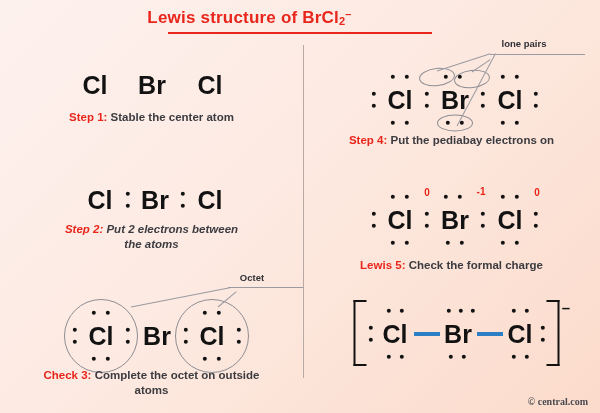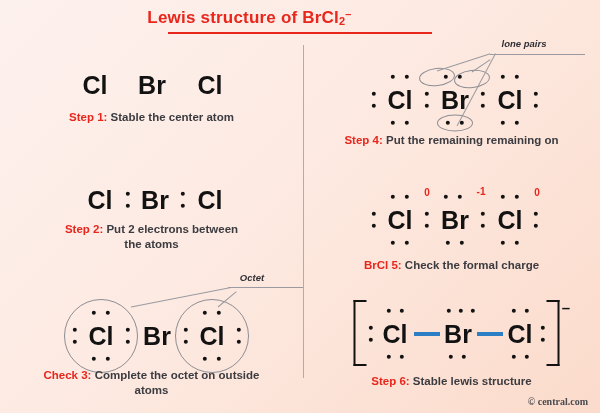--- a/index.html
+++ b/index.html
@@ -205,21 +205,21 @@
     <div class="atom" style="left:100px; top:200px;">Cl</div>
     <div class="atom" style="left:155px; top:200px;">Br</div>
     <div class="atom" style="left:210px; top:200px;">Cl</div>
 
     <div class="dot" style="left:128px; top:194px;"></div>
     <div class="dot" style="left:128px; top:206px;"></div>
 
     <div class="dot" style="left:183px; top:194px;"></div>
     <div class="dot" style="left:183px; top:206px;"></div>
   </div>
-  <div class="caption" style="left:0px; top:222px; width:303px;">
+  <div class="caption" style="left:0px; top:222px; width:303px;font-style:italic;">
     <span class="step">Step 2:</span>
     <span>Put 2 electrons between</span><br>
     <span>the atoms</span>
   </div>
 
   <div class="mol">
 
     <div class="ocircle" style="left:101px; top:336px; width:72px; height:72px;"></div>
     <div class="ocircle" style="left:212px; top:336px; width:72px; height:72px;"></div>
 
@@ -239,21 +239,21 @@
     <div class="dot" style="left:205px; top:313px;"></div>
     <div class="dot" style="left:219px; top:313px;"></div>
     <div class="dot" style="left:205px; top:359px;"></div>
     <div class="dot" style="left:219px; top:359px;"></div>
     <div class="dot" style="left:186px; top:330px;"></div>
     <div class="dot" style="left:186px; top:342px;"></div>
     <div class="dot" style="left:239px; top:330px;"></div>
     <div class="dot" style="left:239px; top:342px;"></div>
   </div>
 
-  <div class="leader-label" style="left:252px; top:277px;font-style:italic;">Octet</div>
+  <div class="leader-label" style="left:252px; top:277px;">Octet</div>
   <div class="leader-line" style="left:228px; top:287px; width:75px;"></div>
   <div class="leader-line" style="left:131px; top:307px; width:102px; transform: translate(0,-50%) rotate(-11deg);"></div>
   <div class="leader-line" style="left:218px; top:307px; width:24px;  transform: translate(0,-50%) rotate(-40deg);"></div>
 
   <div class="caption" style="left:0px; top:368px; width:303px;">
     <span class="step">Check 3:</span>
     <span>Complete the octet on outside</span><br>
     <span>atoms</span>
   </div>
 
@@ -284,29 +284,29 @@
     <div class="dot" style="left:503px; top:123px;"></div>
     <div class="dot" style="left:517px; top:123px;"></div>
     <div class="dot" style="left:536px; top:94px;"></div>
     <div class="dot" style="left:536px; top:106px;"></div>
 
     <div class="lpell" style="left:437px; top:77px;  width:34px; height:16px; transform: translate(-50%,-50%) rotate(-6deg);"></div>
     <div class="lpell" style="left:472px; top:79px;  width:34px; height:16px; transform: translate(-50%,-50%) rotate(-6deg);"></div>
     <div class="lpell" style="left:455px; top:123px; width:34px; height:15px;"></div>
   </div>
 
-  <div class="leader-label" style="left:524px; top:43px;font-style:italic;">lone pairs</div>
+  <div class="leader-label" style="left:524px; top:43px;">lone pairs</div>
   <div class="leader-line" style="left:490px; top:54px; width:95px;"></div>
   <div class="leader-line" style="left:437px; top:71px; width:56px; transform: translate(0,-50%) rotate(-18deg);"></div>
   <div class="leader-line" style="left:472px; top:72px; width:22px; transform: translate(0,-50%) rotate(-34deg);"></div>
   <div class="leader-line" style="left:457px; top:126px; width:82px; transform: translate(0,-50%) rotate(-62deg);"></div>
 
   <div class="caption" style="left:303px; top:133px; width:297px;">
     <span class="step">Step 4:</span>
-    <span>Put the remaining remaining on</span><br>
+    <span>Put the pediabay electrons on</span><br>
   </div>
 
   <div class="mol">
     <div class="atom" style="left:400px; top:220px;">Cl</div>
     <div class="atom" style="left:455px; top:220px;">Br</div>
     <div class="atom" style="left:510px; top:220px;">Cl</div>
 
     <div class="dot" style="left:393px; top:197px;"></div>
     <div class="dot" style="left:407px; top:197px;"></div>
     <div class="dot" style="left:393px; top:243px;"></div>
@@ -329,21 +329,21 @@
     <div class="dot" style="left:517px; top:243px;"></div>
     <div class="dot" style="left:536px; top:214px;"></div>
     <div class="dot" style="left:536px; top:226px;"></div>
 
     <div class="charge" style="left:427px; top:192px;">0</div>
     <div class="charge" style="left:481px; top:191px;">-1</div>
     <div class="charge" style="left:537px; top:192px;">0</div>
   </div>
 
   <div class="caption" style="left:303px; top:258px; width:297px;">
-    <span class="step">BrCl 5:</span>
+    <span class="step">Lewis 5:</span>
     <span>Check the formal charge</span>
   </div>
 
   <div class="mol">
     <div class="bracket left" style="left:360px; top:333px;"></div>
     <div class="bracket right" style="left:553px; top:333px;"></div>
     <div class="bracket-charge" style="left:566px; top:307px;">–</div>
 
     <div class="atom" style="left:395px; top:334px;">Cl</div>
     <div class="atom" style="left:458px; top:334px;">Br</div>
@@ -366,20 +366,16 @@
     <div class="dot" style="left:464px; top:357px;"></div>
 
     <div class="dot" style="left:514px; top:311px;"></div>
     <div class="dot" style="left:527px; top:311px;"></div>
     <div class="dot" style="left:514px; top:357px;"></div>
     <div class="dot" style="left:527px; top:357px;"></div>
     <div class="dot" style="left:543px; top:328px;"></div>
     <div class="dot" style="left:543px; top:340px;"></div>
   </div>
 
-  <div class="caption" style="left:303px; top:374px; width:297px;">
-    <span class="step">Step 6:</span>
-    <span>Stable lewis structure</span>
-  </div>
 
   <div class="footer">© central.com</div>
 
 </div>
 
 </body></html>

